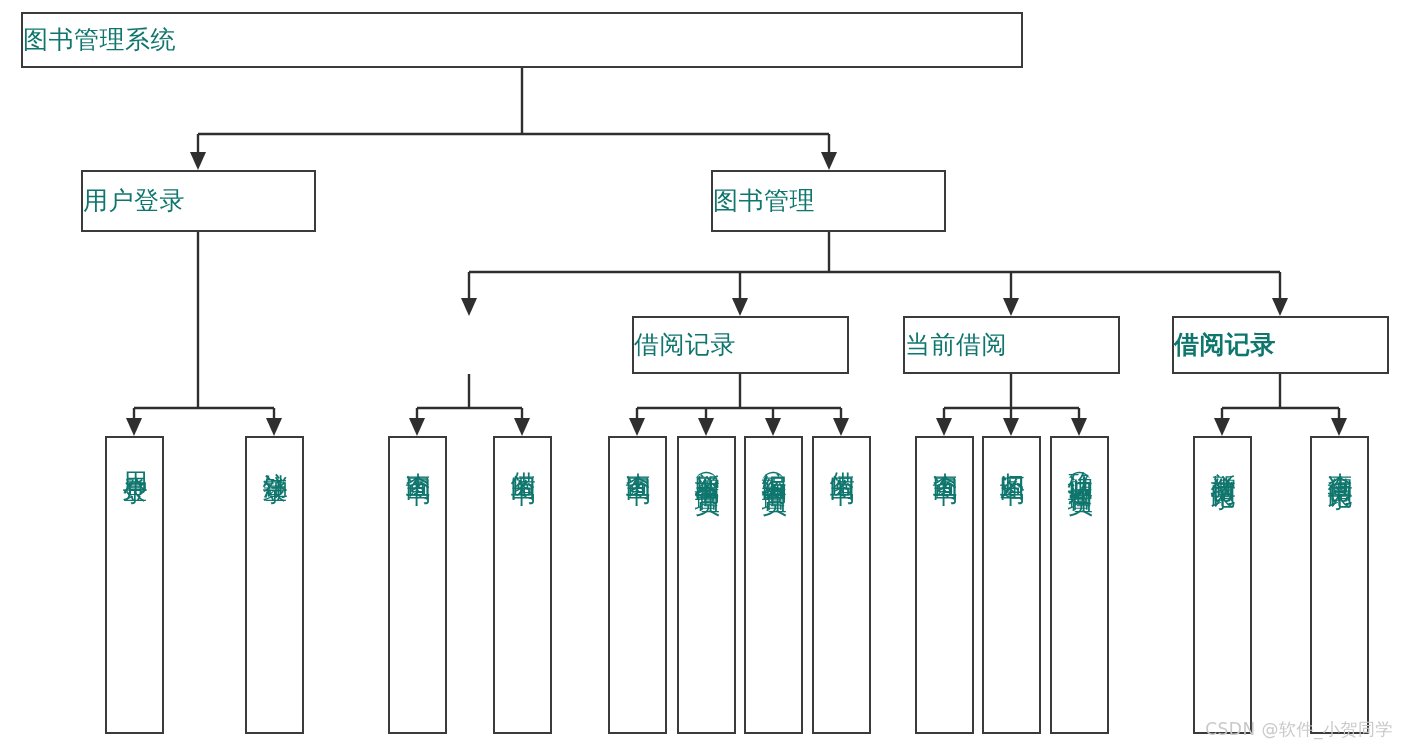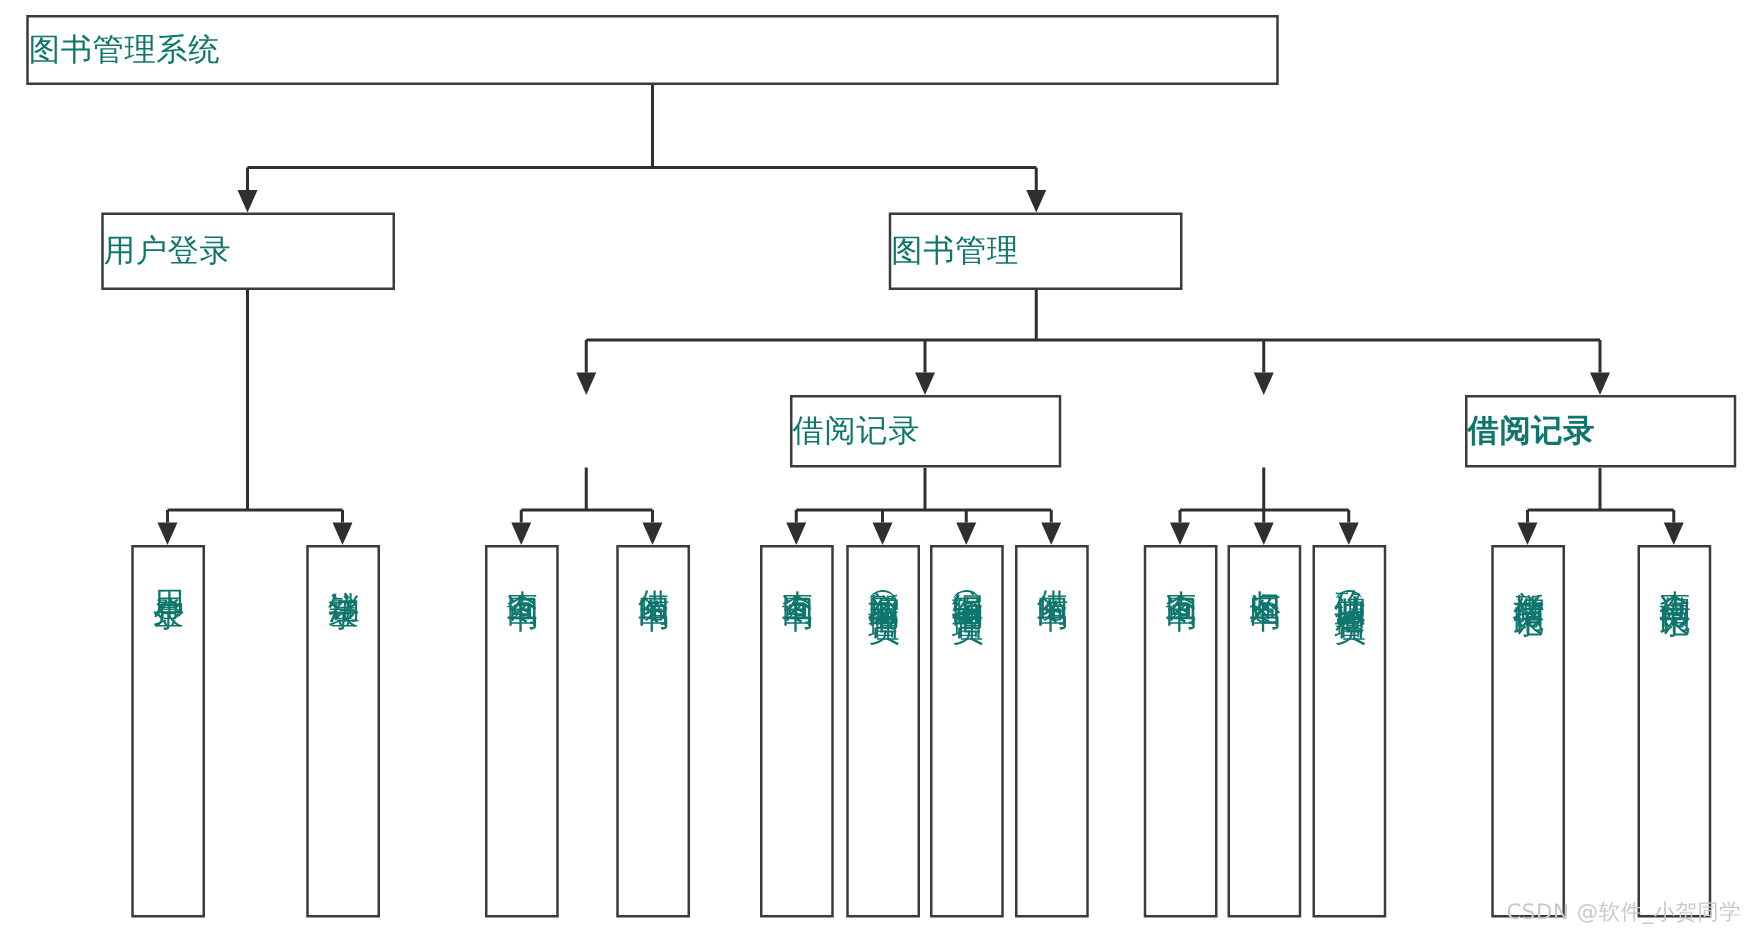--- a/index.html
+++ b/index.html
@@ -138,20 +138,23 @@
   <div class="node h-node" style="left:81px;top:170px;width:235px;height:62px;">
     <span class="lbl">用户登录</span>
   </div>
   <div class="node h-node" style="left:711px;top:170px;width:235px;height:62px;">
     <span class="lbl">图书管理</span>
   </div>
 
   <div class="node h-node" style="left:632px;top:316px;width:217px;height:58px;">
     <span class="lbl">借阅记录</span>
   </div>
+  <div class="node h-node" style="left:903px;top:316px;width:217px;height:58px;">
+    <span class="lbl">当前借阅</span>
+  </div>
   <div class="node h-node" style="left:1172px;top:316px;width:217px;height:58px;font-weight:bold;">
     <span class="lbl">借阅记录</span>
   </div>
 
   <div class="node v-node" style="left:105px;top:436px;width:59px;height:298px;">
     <span class="lbl">用户登录</span>
   </div>
   <div class="node v-node" style="left:245px;top:436px;width:59px;height:298px;">
     <span class="lbl">注销登录</span>
   </div>

